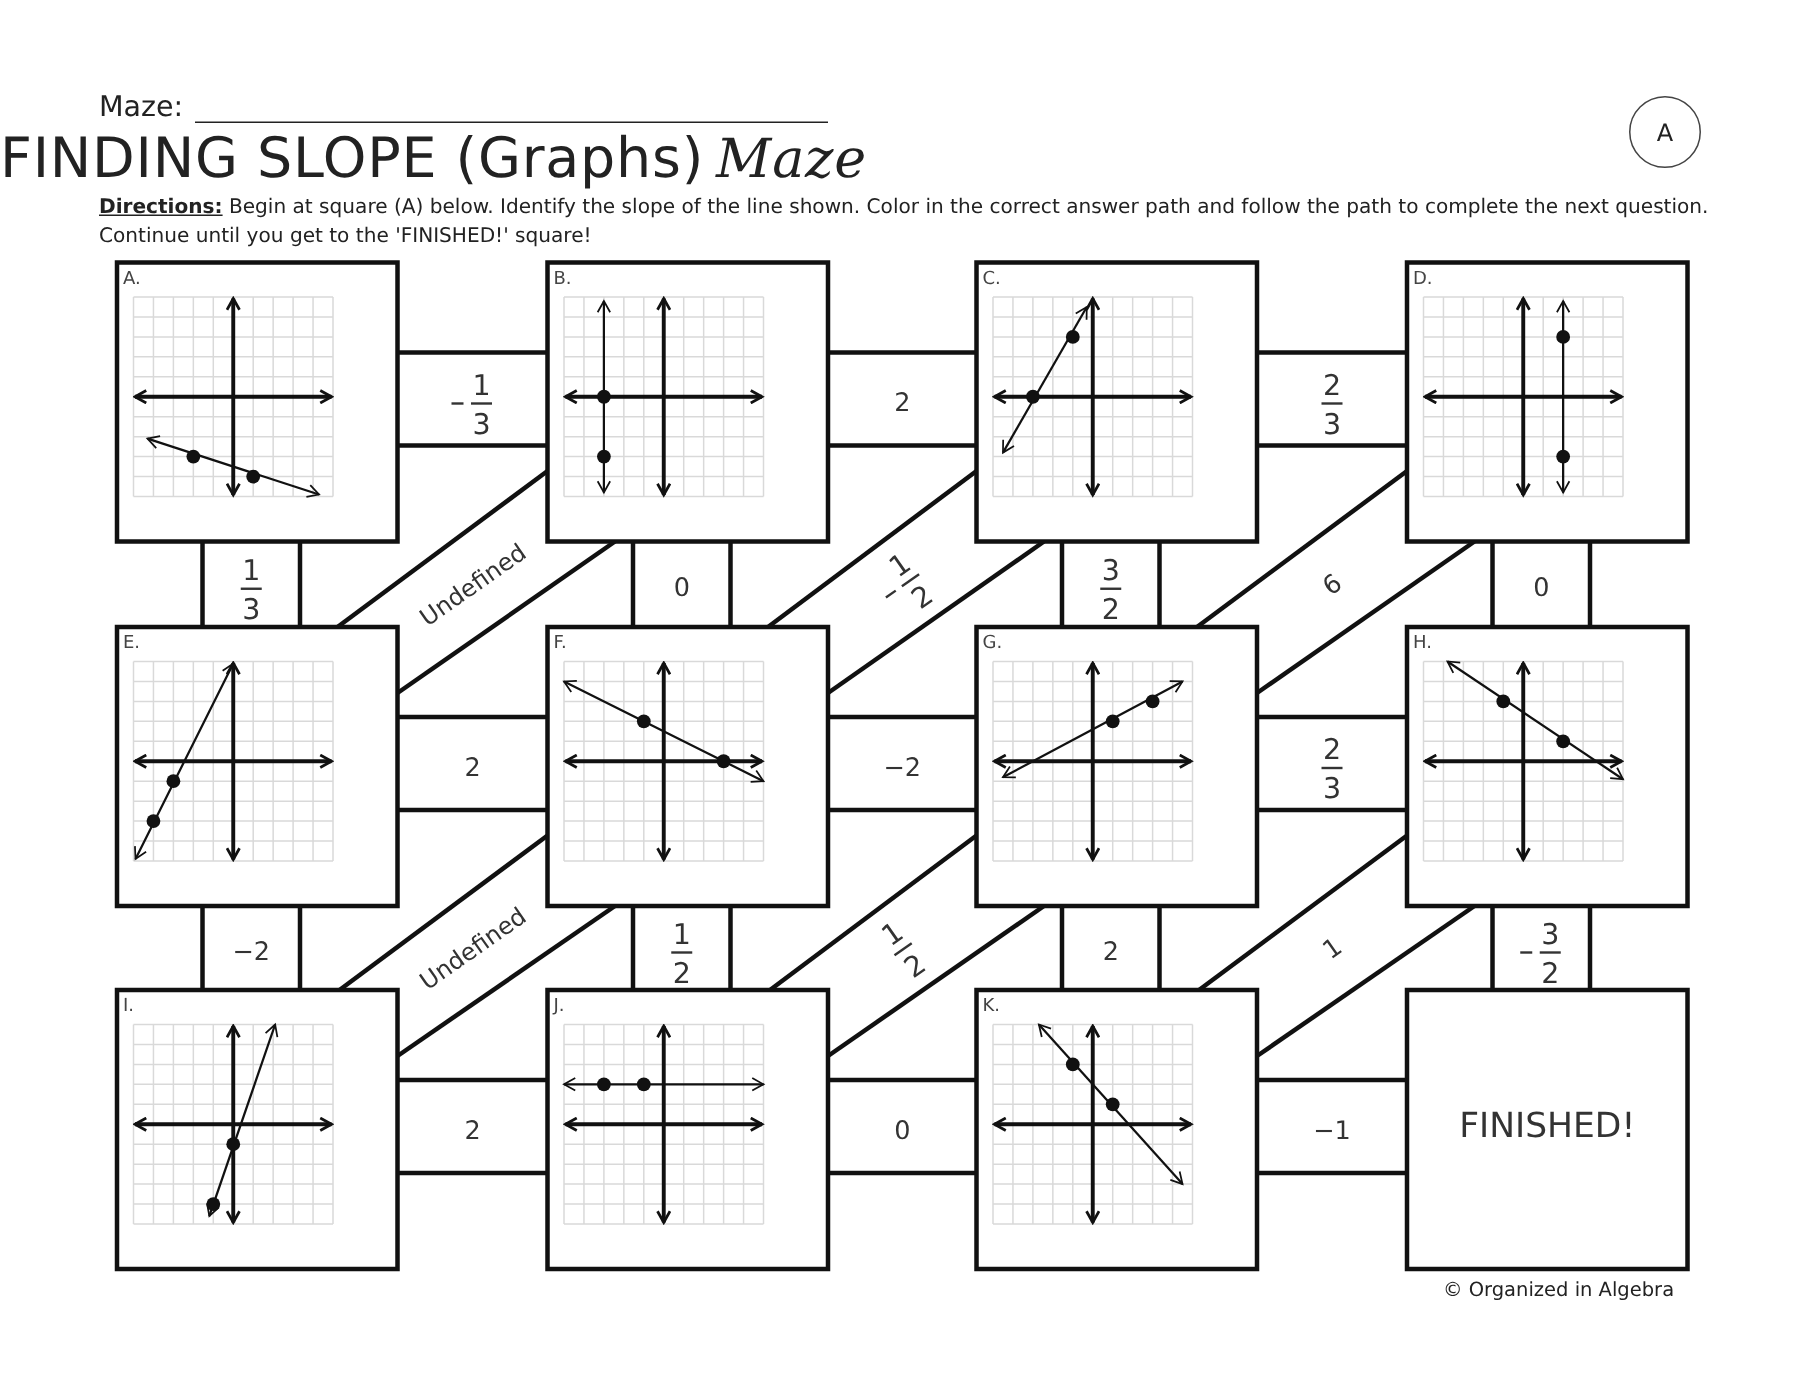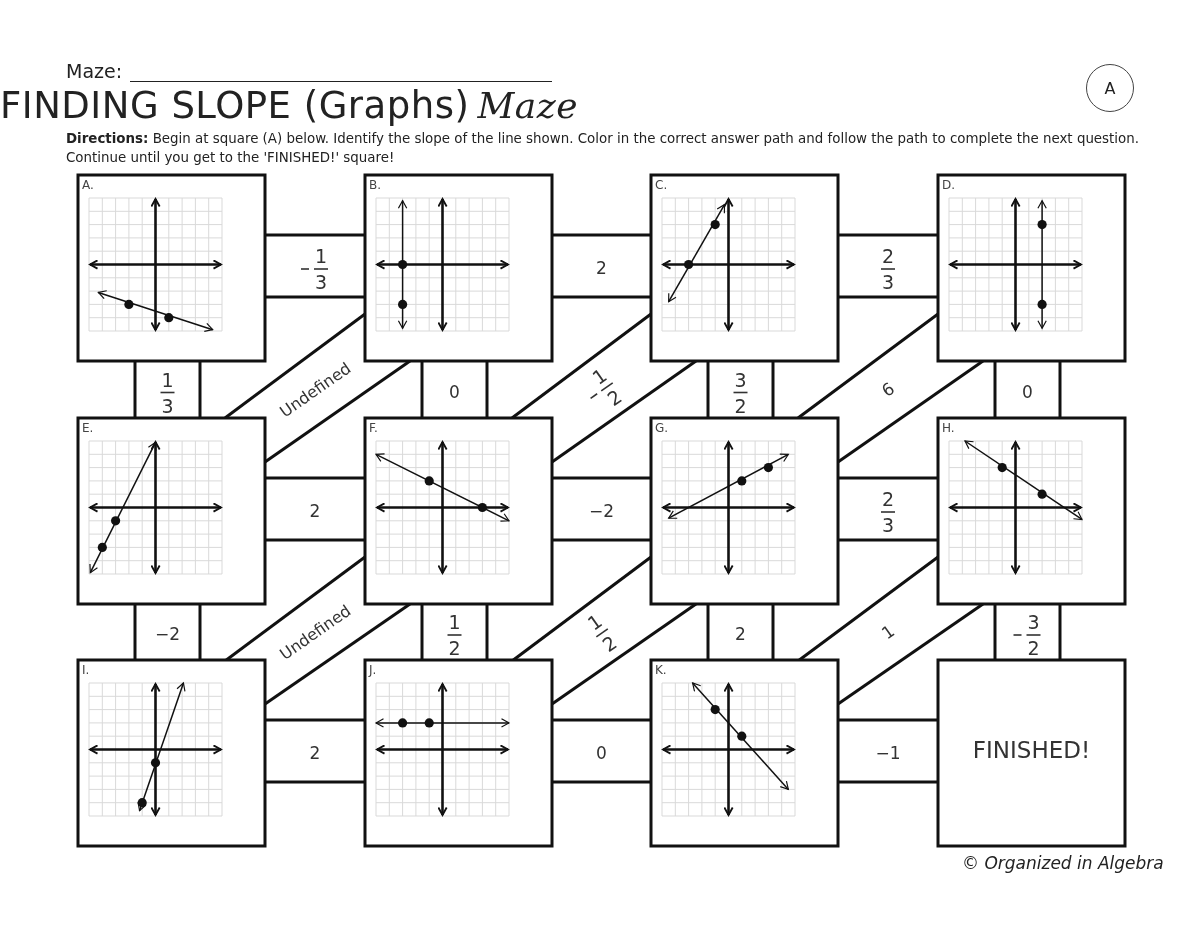--- a/index.html
+++ b/index.html
@@ -5,23 +5,23 @@
   html, body { margin: 0; padding: 0; background: #ffffff; }
   body { width: 1200px; height: 927px; position: relative; overflow: hidden;
          font-family: "DejaVu Sans", sans-serif; color: #222; }
   .name-label { position: absolute; left: 66px; top: 60px; font-size: 19px; }
   .name-line { position: absolute; left: 130px; top: 81px; width: 422px; border-bottom: 1.5px solid #222; height: 0; }
   .title { position: absolute; left: 0; width: 1120px; top: 84px; text-align: left; font-size: 37px; letter-spacing: 0.5px; }
   .title .maze { font-family: "DejaVu Serif", serif; font-style: italic; font-size: 36px; margin-left: 8px; }
   .version-circle { position: absolute; left: 1086px; top: 64px; width: 46px; height: 46px; border: 1px solid #444; border-radius: 50%;
                     display: flex; align-items: center; justify-content: center; font-size: 16px; }
   .directions { position: absolute; left: 66px; top: 129px; width: 1080px; font-size: 13.4px; line-height: 19px; }
-  .directions b { font-weight: bold; }
+  .directions b { font-weight: bold; text-decoration: underline; }
   svg#maze { position: absolute; left: 0; top: 0; }
-  .credit { position: absolute; left: 962px; top: 853px; font-size: 17px; font-style: italic; }
+  .credit { position: absolute; left: 962px; top: 853px; font-size: 13px; }
 </style>
 </head>
 <body>
 
 <div class="name-label">Maze:</div>
 <div class="name-line"></div>
 <div class="title">
   <span>FINDING SLOPE (Graphs)</span><span class="maze">Maze</span>
 </div>
 <div class="version-circle">A</div>

